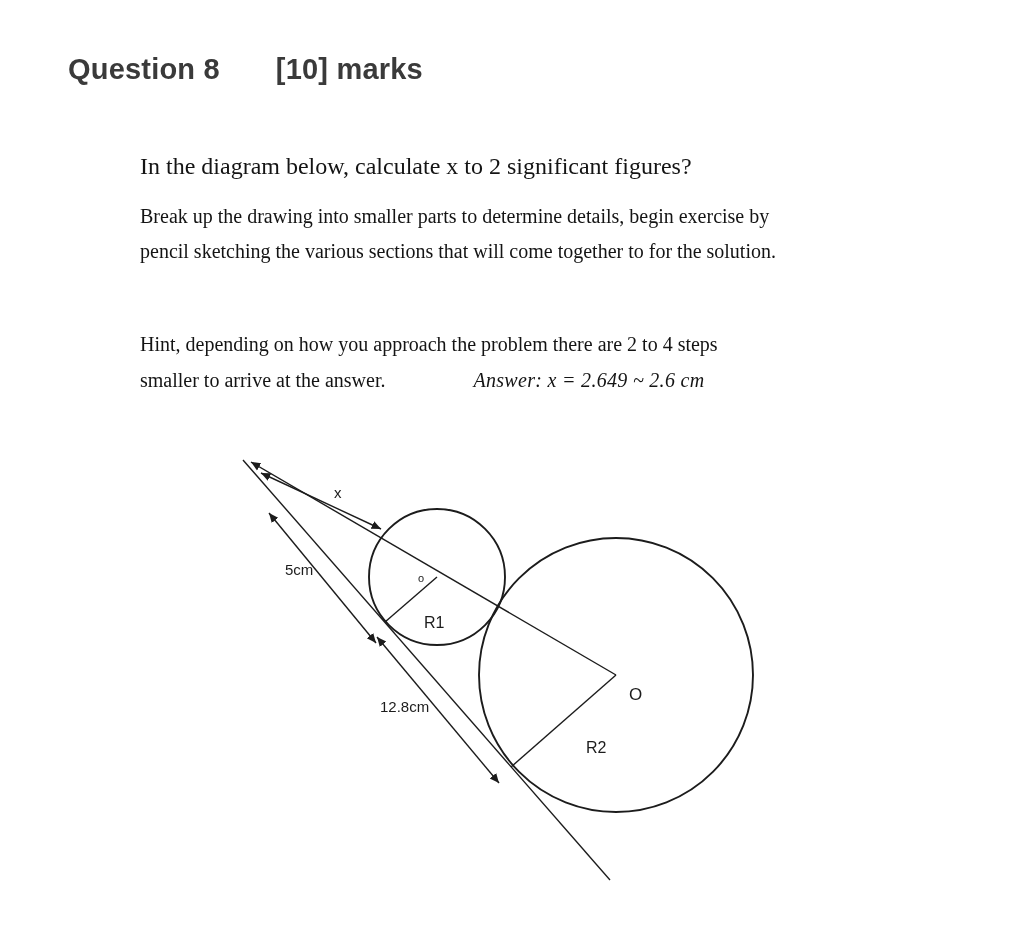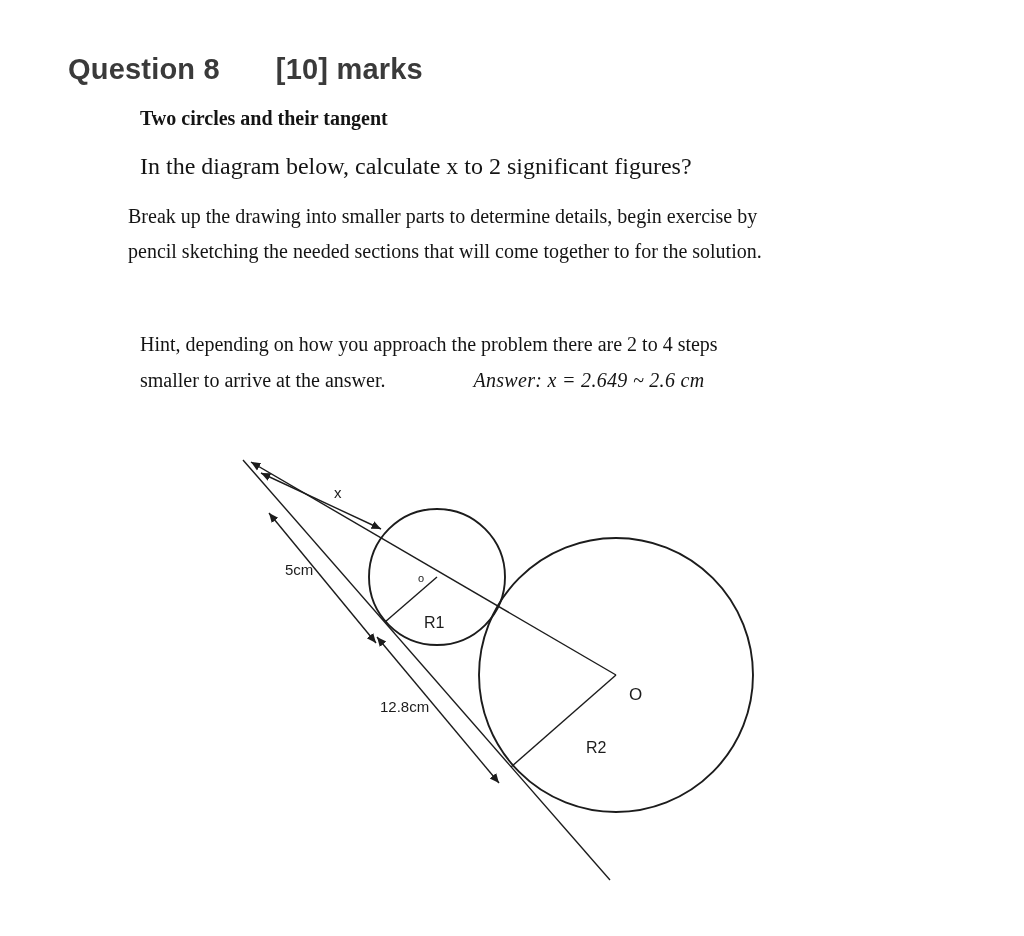--- a/index.html
+++ b/index.html
@@ -38,21 +38,21 @@
   }
   .para1 {
     position: absolute;
     top: 153px;
     left: 140px;
     font-size: 24px;
   }
   .para2 {
     position: absolute;
     top: 199px;
-    left: 128px;
+    left: 140px;
     font-size: 20px;
     line-height: 35px;
   }
   .hint {
     position: absolute;
     top: 326px;
     left: 140px;
     font-size: 20px;
     line-height: 36px;
   }
@@ -81,27 +81,26 @@
 </style>
 </head>
 <body>
 
 <div class="page">
 
   <div class="q-header">
     <span>Question 8</span><span class="marks">[10] marks</span>
   </div>
 
-  <div class="subtitle">Two circles and their tangent</div>
 
   <div class="para1">In the diagram below, calculate x to 2 significant figures?</div>
 
   <div class="para2">
     <div>Break up the drawing into smaller parts to determine details, begin exercise by</div>
-    <div>pencil sketching the needed sections that will come together to for the solution.</div>
+    <div>pencil sketching the various sections that will come together to for the solution.</div>
   </div>
 
   <div class="hint">
     <div>Hint, depending on how you approach the problem there are 2 to 4 steps</div>
     <div>
       <span>smaller to arrive at the answer.</span><span class="answer">Answer: x = 2.649 ~ 2.6 cm</span>
     </div>
   </div>
 
   <svg class="diagram" width="1024" height="506" viewBox="0 430 1024 506">

